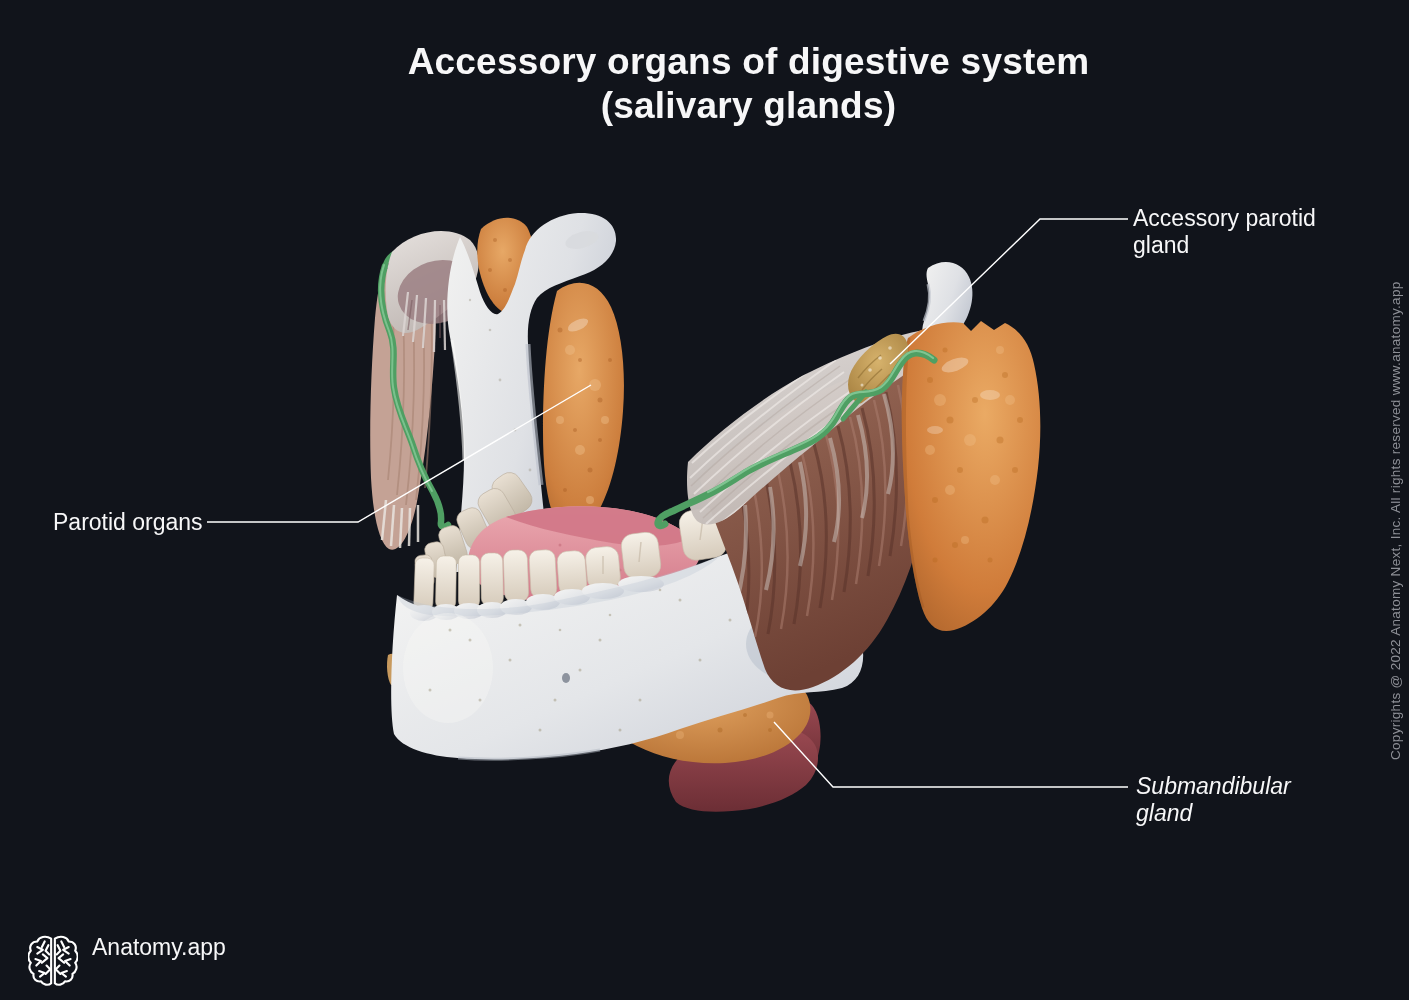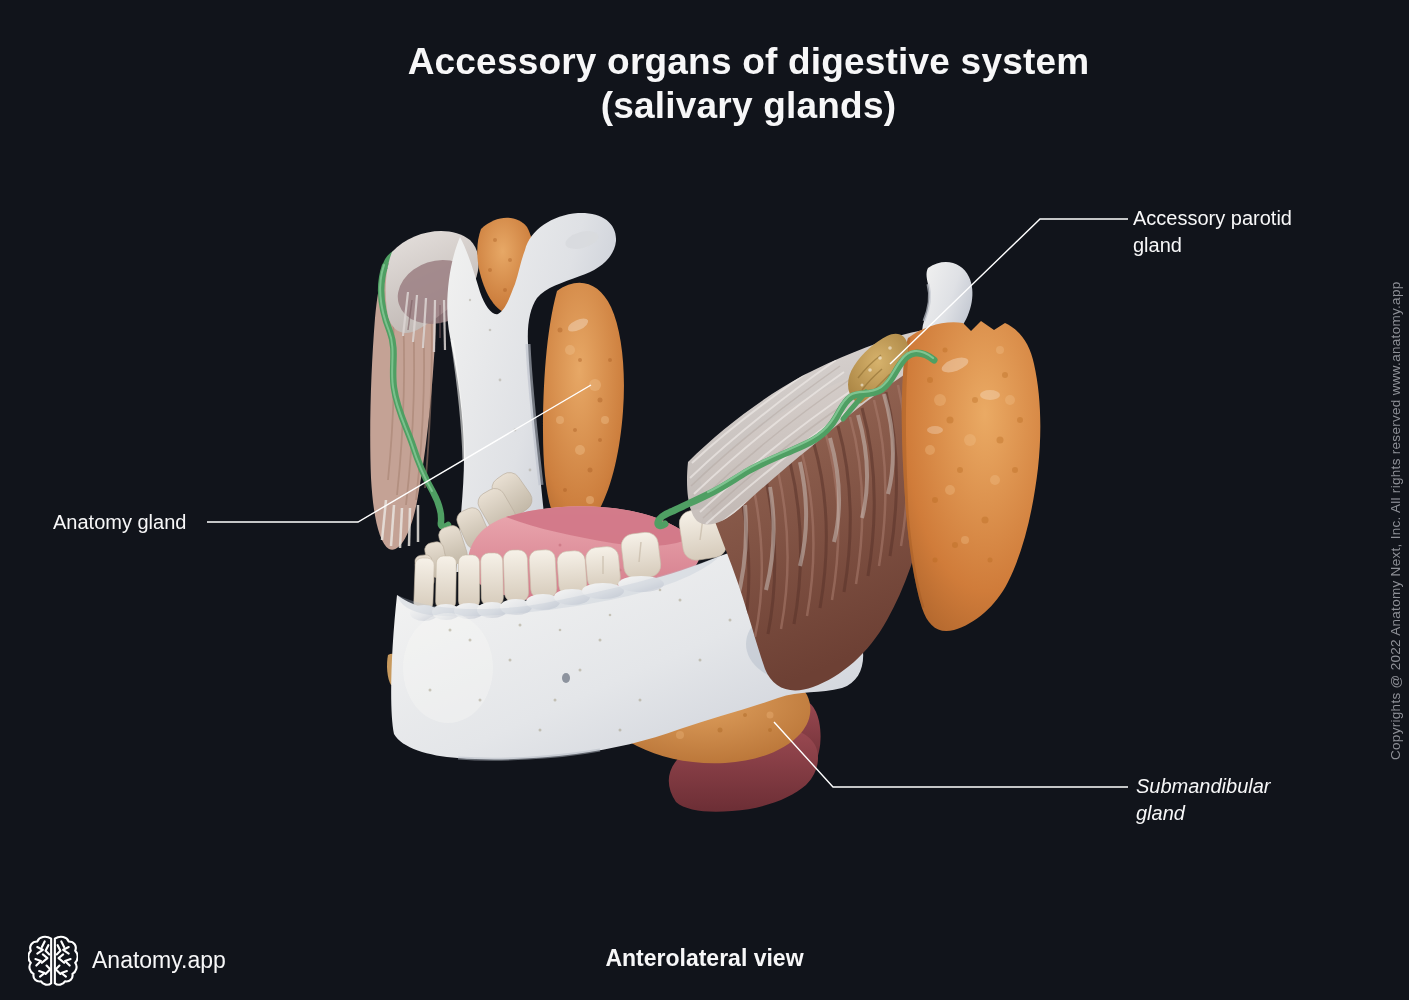--- a/index.html
+++ b/index.html
@@ -6,32 +6,32 @@
   .canvas{
     position:relative;width:1409px;height:1000px;overflow:hidden;
     background:var(--background,#11141b);
     font-family:"Liberation Sans",sans-serif;color:var(--text-primary,#f7f7f8);
   }
   .title{
     position:absolute;top:40px;left:0;width:100%;text-align:center;
     font-size:37px;line-height:44px;font-weight:700;letter-spacing:.2px;margin-left:44px;
   }
   .illustration{position:absolute;left:0;top:0;width:1409px;height:1000px;}
-  .label{position:absolute;font-size:20px;line-height:27px;font-weight:400;color:var(--text-primary,#f7f7f8);}
+  .label{position:absolute;font-size:23px;line-height:27px;font-weight:400;color:var(--text-primary,#f7f7f8);}
   .label-parotid{left:53px;top:509px;}
   .label-accessory{left:1133px;top:205px;}
   .label-submandibular{left:1136px;top:773px;font-style:italic;}
   .copyright{
     position:absolute;right:6px;top:245px;height:552px;
     writing-mode:vertical-rl;transform:rotate(180deg);text-align:center;
     font-size:13.5px;letter-spacing:.3px;white-space:nowrap;
     color:var(--copyright-text,#8e9097);
   }
   .brand{
-    position:absolute;left:28px;bottom:14px;display:flex;align-items:center;gap:14px;
+    position:absolute;left:28px;bottom:14px;display:flex;gap:14px;
     font-size:23px;font-weight:500;
   }
   .caption{
     position:absolute;left:0;bottom:28px;width:100%;text-align:center;
     font-size:23px;font-weight:700;
   }
 </style>
 </head>
 <body>
 
@@ -427,21 +427,21 @@
       <path d="M933,358 C919,347 908,350 901,360 C893,370 891,380 881,387 C869,395 859,389 850,395 C841,401 838,413 830,423 C820,436 806,442 792,448 C776,455 761,461 747,469 C732,478 721,486 708,492" stroke="#8fd0a0" stroke-width="2.2" opacity=".75"></path>
     </g>
 
     <g fill="none" stroke-width="1.4" style="stroke:var(--leader-line,#ffffff)">
       <polyline points="207,522 358,522 591,385"></polyline>
       <polyline points="1128,219 1040,219 890,364"></polyline>
       <polyline points="1128,787 833,787 774,722"></polyline>
     </g>
   </svg>
 
-  <div class="label label-parotid">Anatomy gland</div>
+  <div class="label label-parotid">Parotid organs</div>
 
   <div class="label label-accessory">
     <div>Accessory parotid</div>
     <div>gland</div>
   </div>
 
   <div class="label label-submandibular">
     <div>Submandibular</div>
     <div>gland</div>
   </div>
@@ -460,15 +460,14 @@
           <path d="M12,40 L18,42 L13,46"></path>
             <path d="M20,34 L24,38 L19,43"></path>
           <path d="M22,12 L19,18 L23,22"></path>
         </g>
         <use href="#brain-half" transform="translate(54 0) scale(-1 1)"></use>
       </g>
     </svg>
     <span>Anatomy.app</span>
   </div>
 
-  <div class="caption">Anterolateral view</div>
 
 </div>
 
 </body></html>

